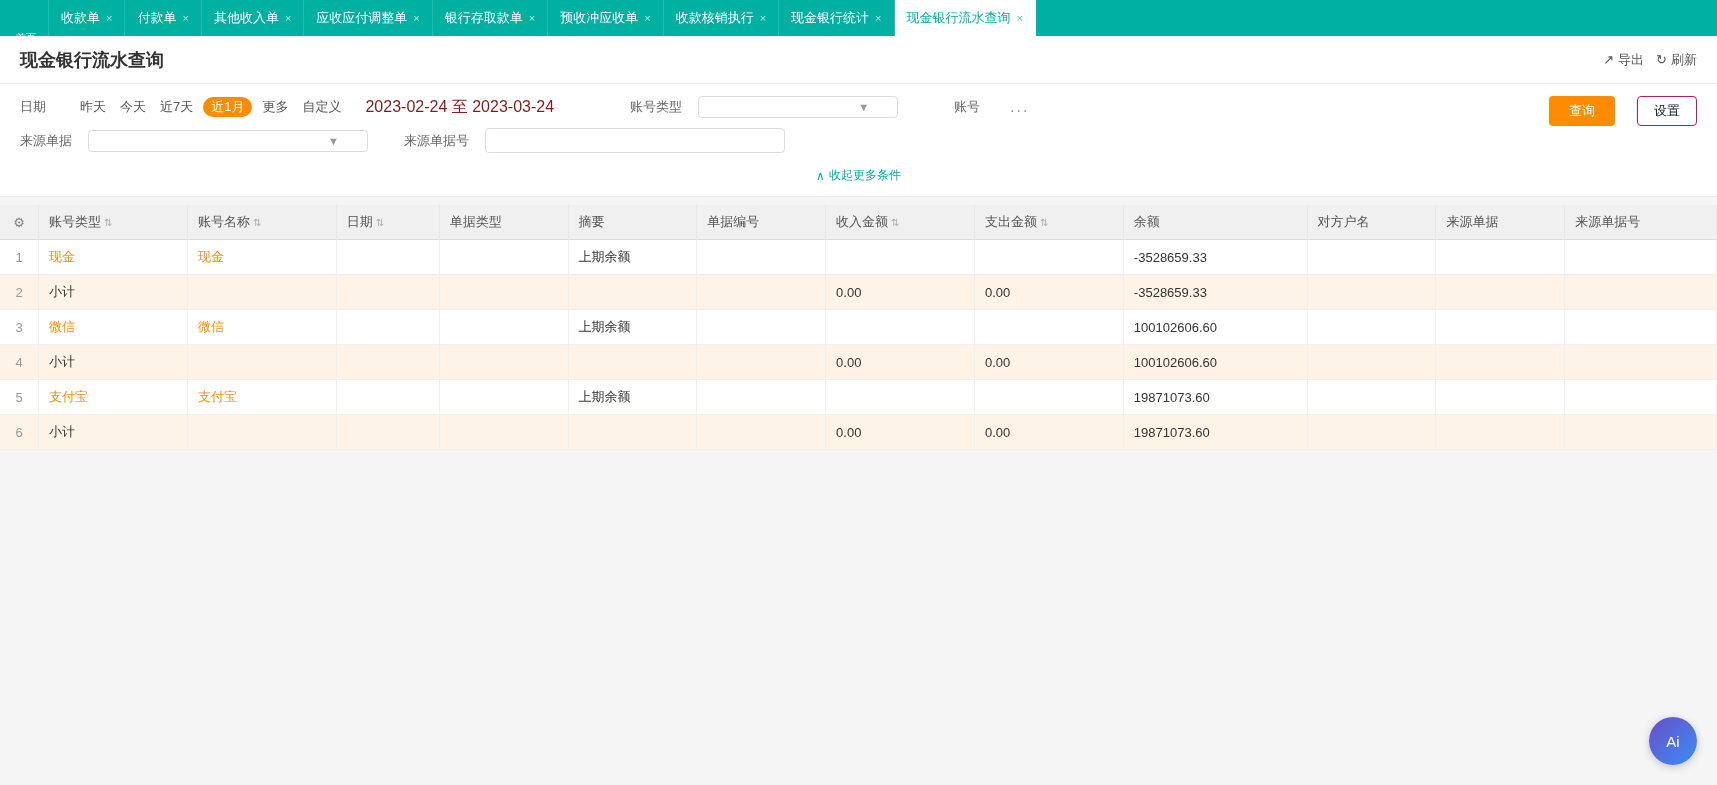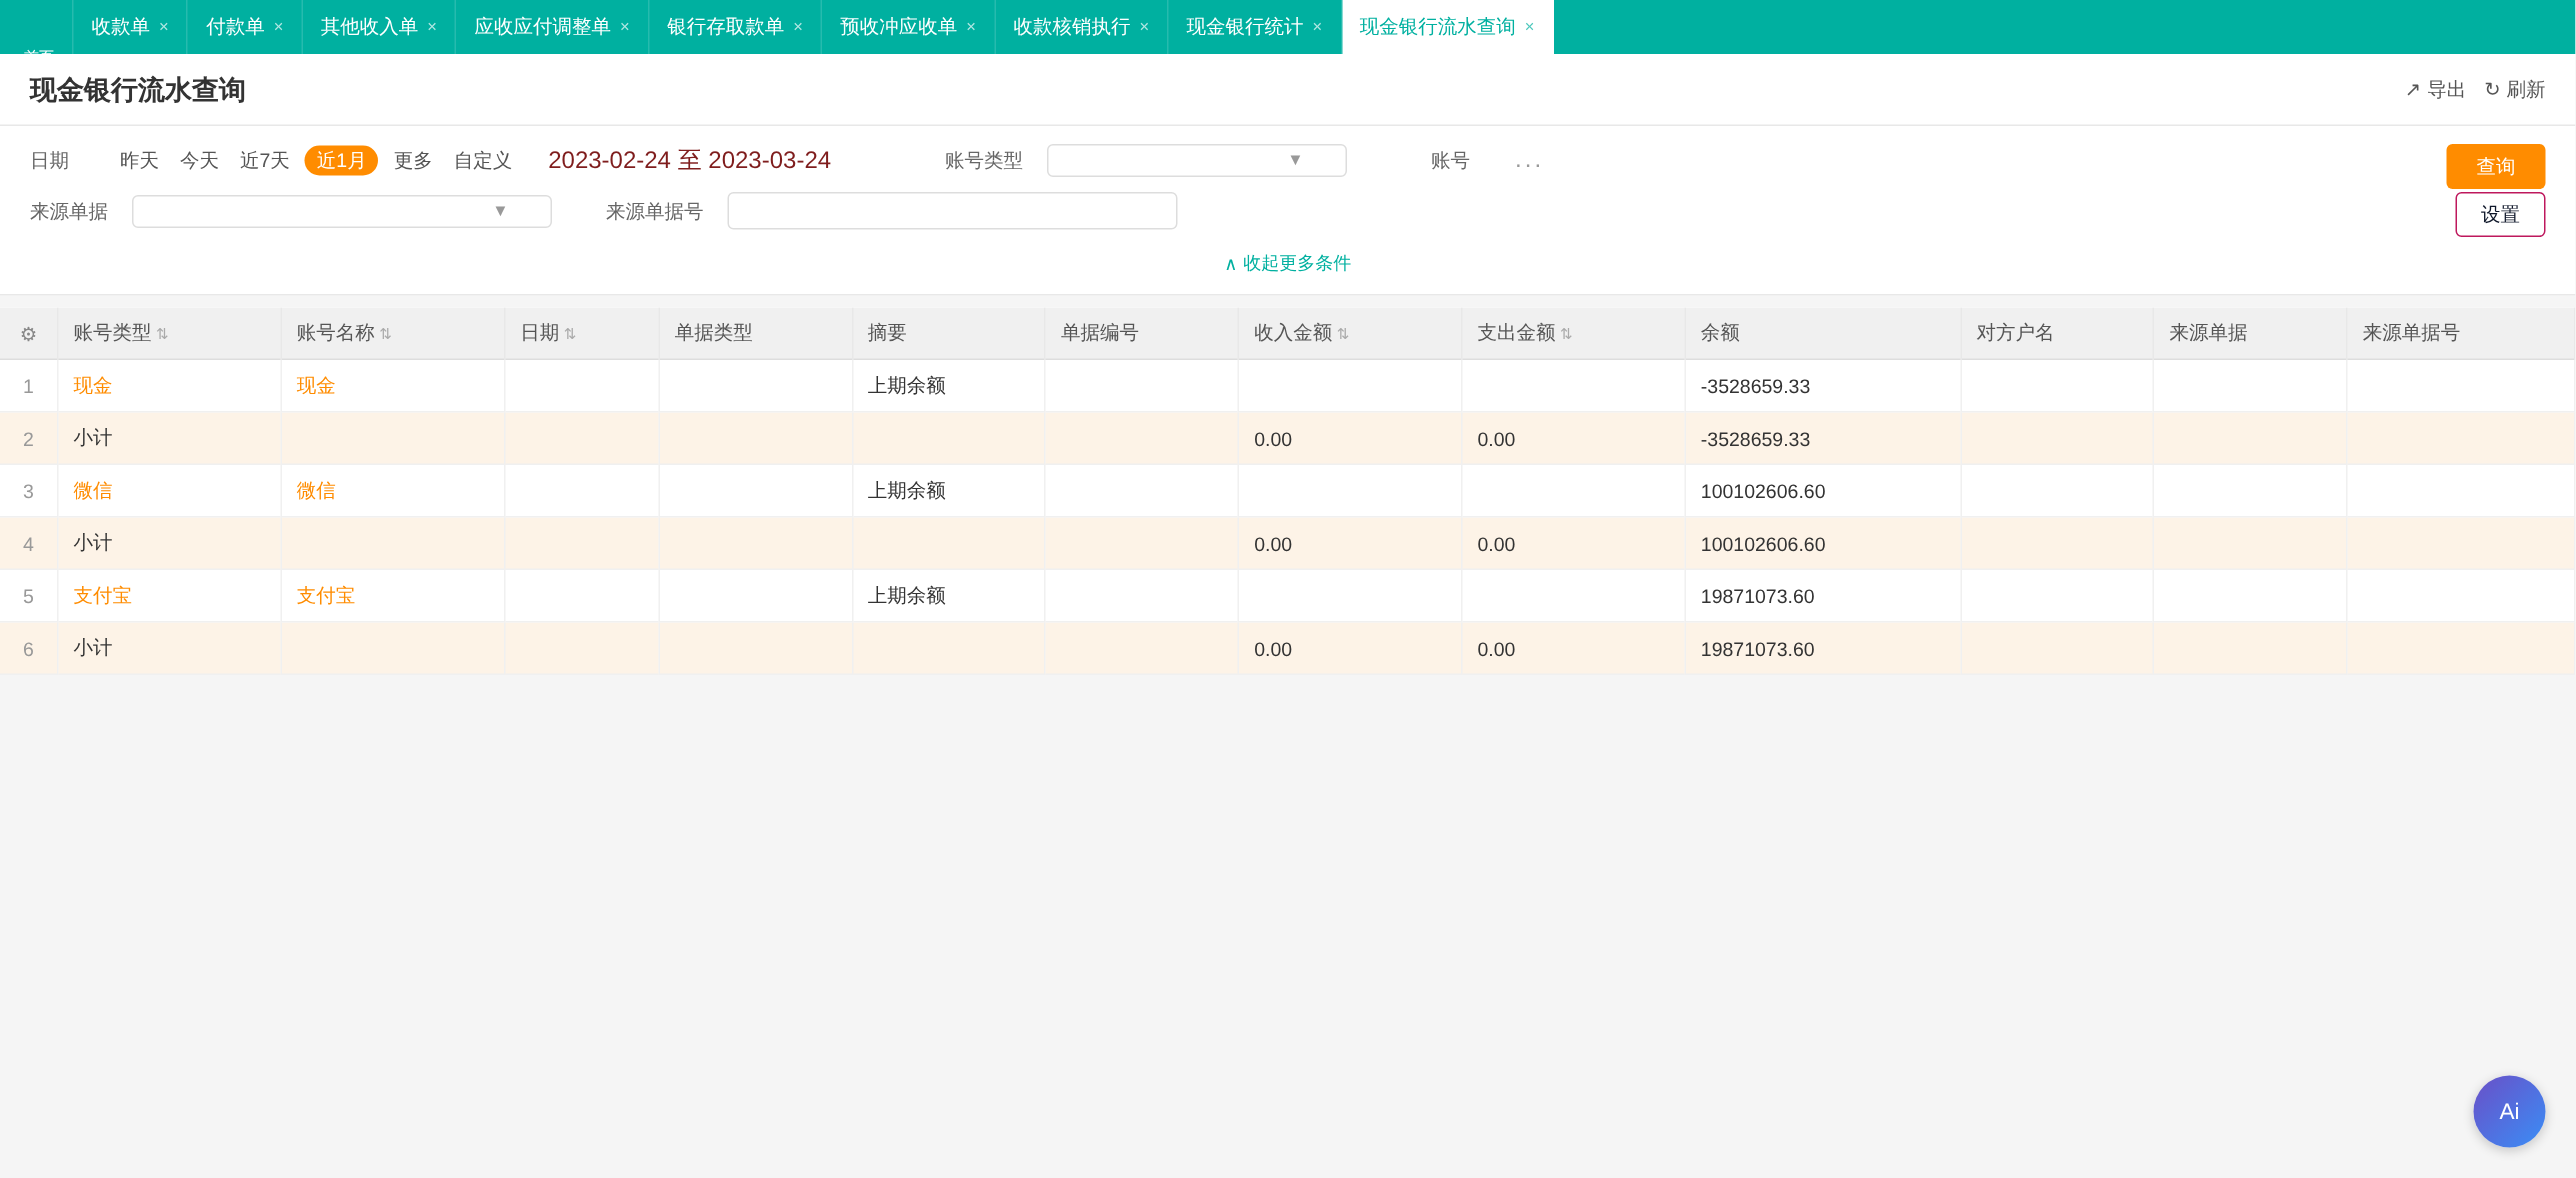--- a/index.html
+++ b/index.html
@@ -155,22 +155,22 @@
       background: #fff;
       color: #0f172a;
       border: 1px solid #be185d;
       border-radius: 4px;
       padding: 5px 16px;
       font-size: 13px;
       cursor: pointer;
     }
     .action-btns {
       display: flex;
-      flex-direction: column;
-      gap: 2px;
+      flex-direction: row;
+      gap: 22px;
       align-items: flex-end;
     }
     .collapse-bar {
       display: flex;
       justify-content: center;
       align-items: center;
       cursor: pointer;
       color: #00b0a0;
       font-size: 12px;
       padding: 4px 0 6px 0;

